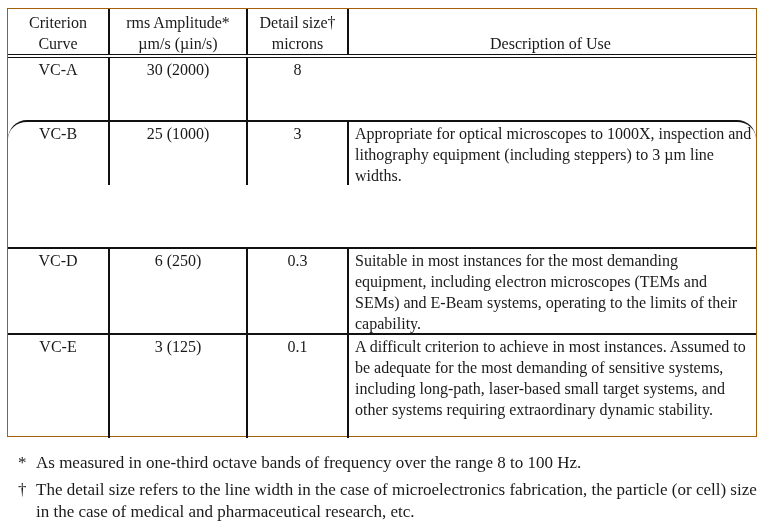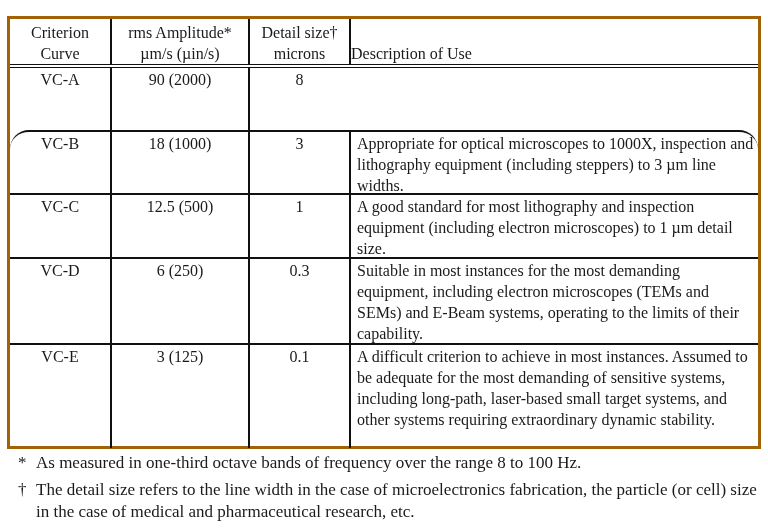--- a/index.html
+++ b/index.html
@@ -1,28 +1,28 @@
 <!DOCTYPE html>
 <html><head>
 <meta charset="utf-8">
 <style>
   html, body { margin: 0; padding: 0; background: #ffffff; }
   body { width: 768px; height: 532px; position: relative; overflow: hidden;
          font-family: "Liberation Serif", "DejaVu Serif", serif; color: #1a1a1a; }
-  .tbl { position: absolute; left: 7px; top: 16px; width: 748px; height: 427px;
-         border: 3px solid #a16207; }
+  .tbl { position: absolute; left: 7px; top: 8px; width: 748px; height: 427px;
+         border: 1px solid #a16207; }
   .hdr, .row { position: absolute; left: 0; width: 748px; }
   .cell { position: absolute; top: 0; bottom: 0; box-sizing: border-box; font-size: 16px; line-height: 21px; }
   .c1 { left: 0; width: 100px; text-align: center; }
   .c2 { left: 100px; width: 138px; text-align: center; border-left: 2px solid #111; }
   .c3 { left: 238px; width: 101px; text-align: center; border-left: 2px solid #111; }
   .c4 { left: 339px; width: 409px; border-left: 2px solid #111; padding-left: 6px; padding-right: 4px; }
   .hdr { top: 0; height: 45px; border-bottom: 4px double #111; }
   .hdr .cell { padding-top: 3px; }
-  .hdr .c4 { padding-top: 24px; padding-left: 0; }
+  .hdr .c4 { text-align: center; padding-top: 24px; padding-left: 0; }
   .row .cell { padding-top: 1px; }
   .row + .row { }
   .rowline { border-top: 2px solid #111; }
   .notes { position: absolute; left: 18px; top: 452px; width: 740px; font-size: 17px; line-height: 22px; }
   .note { position: relative; padding-left: 18px; margin-bottom: 5px; }
   .note .mark { position: absolute; left: 0; top: 0; }
   .note .txt { display: block; font-family: Liberation Serif, serif; }
 </style>
 </head>
 <body>
@@ -41,34 +41,28 @@
       <div>rms Amplitude*</div>
       <div>µm/s (µin/s)</div>
     </div>
     <div class="cell c4">
       <div>Description of Use</div>
     </div>
   </div>
 
   <div class="row" style="top:49px;height:64px;">
     <div class="cell c1">VC-A</div>
-    <div class="cell c2">90 (2000)</div>
+    <div class="cell c2">30 (2000)</div>
     <div class="cell c3">8</div>
   </div>
   <div class="row rowline" style="top:111px;height:63px;border-radius:19px;">
     <div class="cell c1">VC-B</div>
-    <div class="cell c2">18 (1000)</div>
+    <div class="cell c2">25 (1000)</div>
     <div class="cell c3">3</div>
     <div class="cell c4">Appropriate for optical microscopes to 1000X, inspection and lithography equipment (including steppers) to 3 µm line widths.</div>
-  </div>
-  <div class="row rowline" style="top:174px;height:64px;">
-    <div class="cell c1">VC-C</div>
-    <div class="cell c2">12.5 (500)</div>
-    <div class="cell c3">1</div>
-    <div class="cell c4">A good standard for most lithography and inspection equipment (including electron microscopes) to 1 µm detail size.</div>
   </div>
   <div class="row rowline" style="top:238px;height:86px;">
     <div class="cell c1">VC-D</div>
     <div class="cell c2">6 (250)</div>
     <div class="cell c3">0.3</div>
     <div class="cell c4">Suitable in most instances for the most demanding equipment, including electron microscopes (TEMs and SEMs) and E-Beam systems, operating to the limits of their capability.</div>
   </div>
   <div class="row rowline" style="top:324px;height:103px;">
     <div class="cell c1">VC-E</div>
     <div class="cell c2">3 (125)</div>

